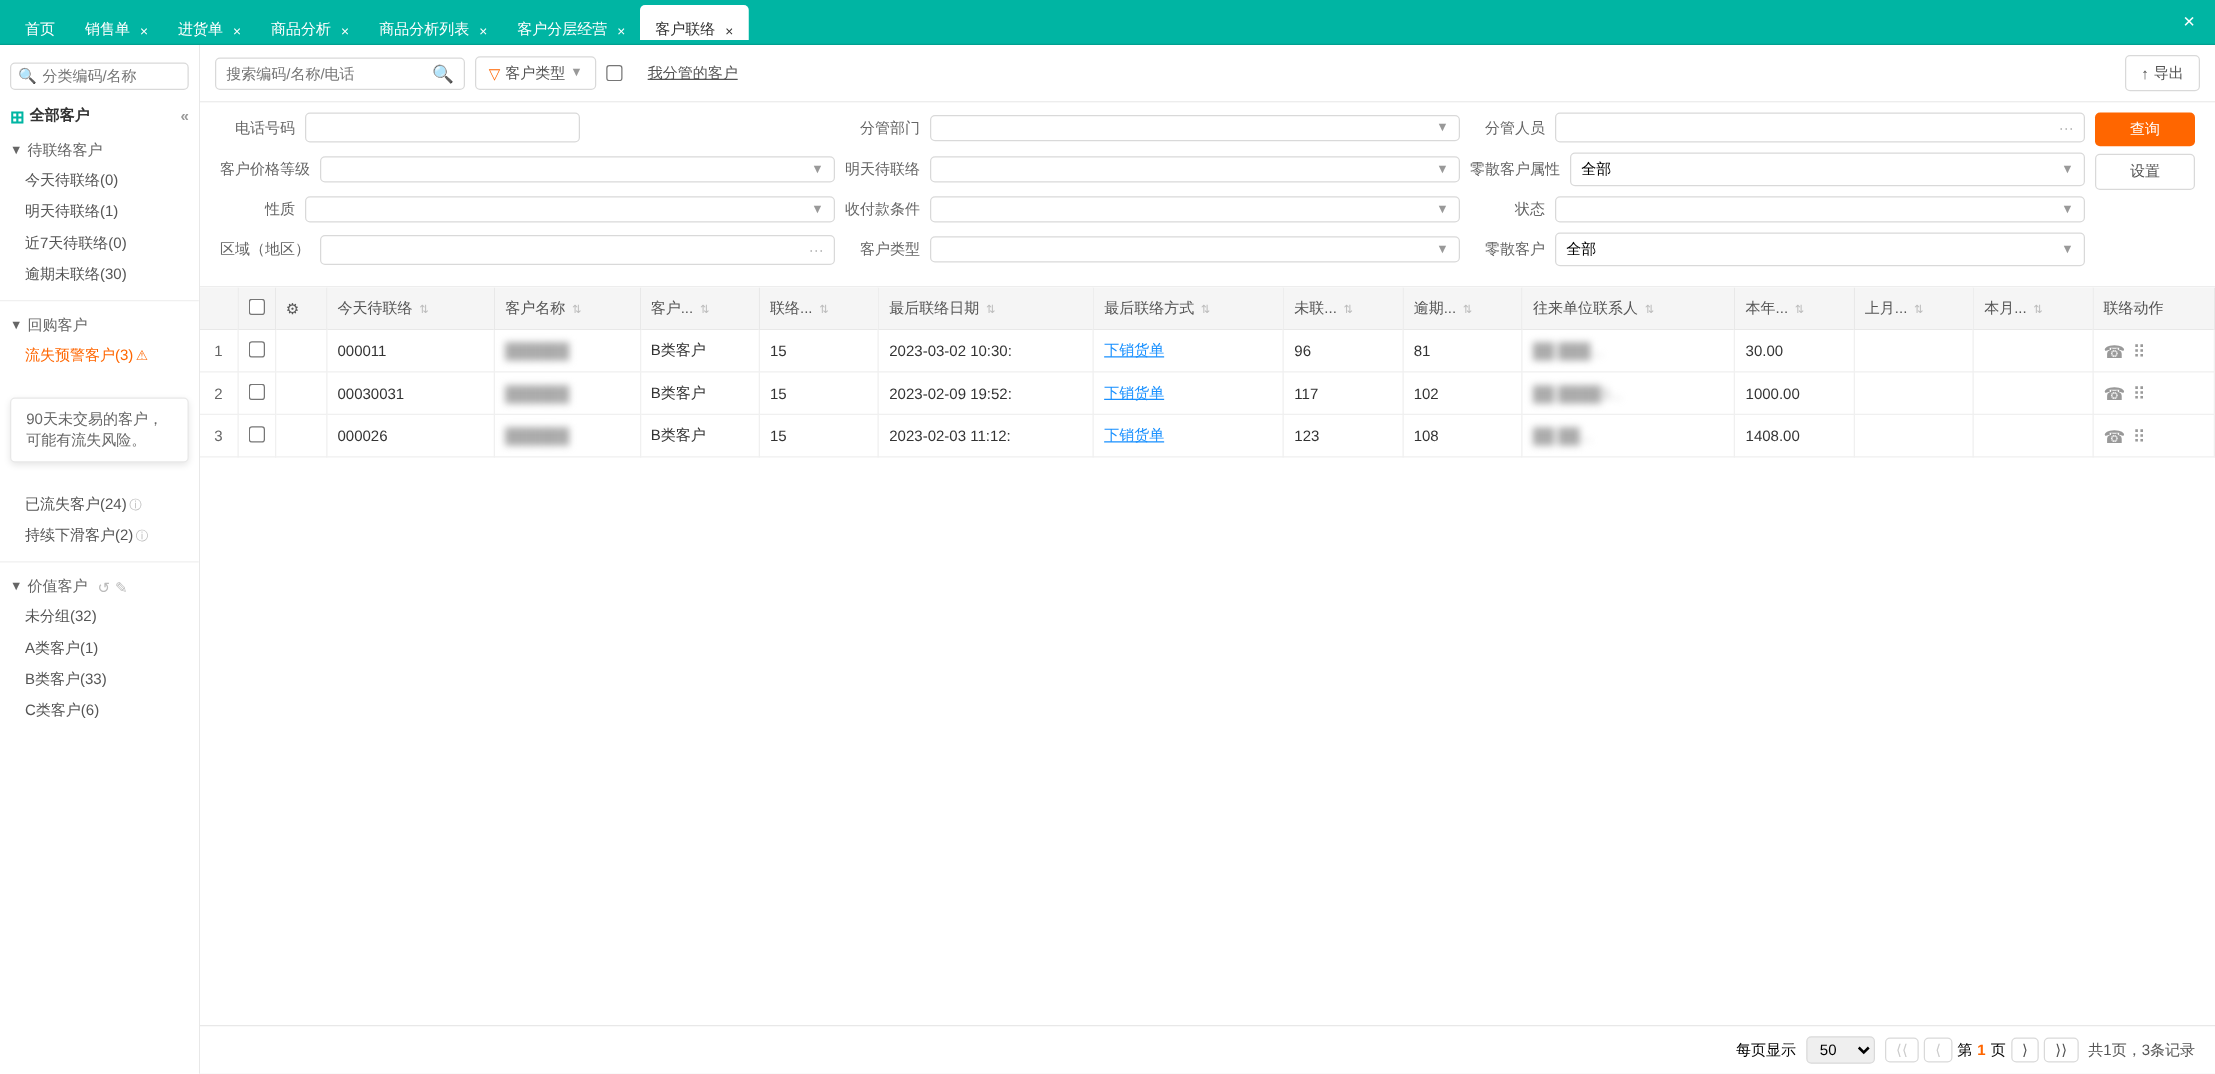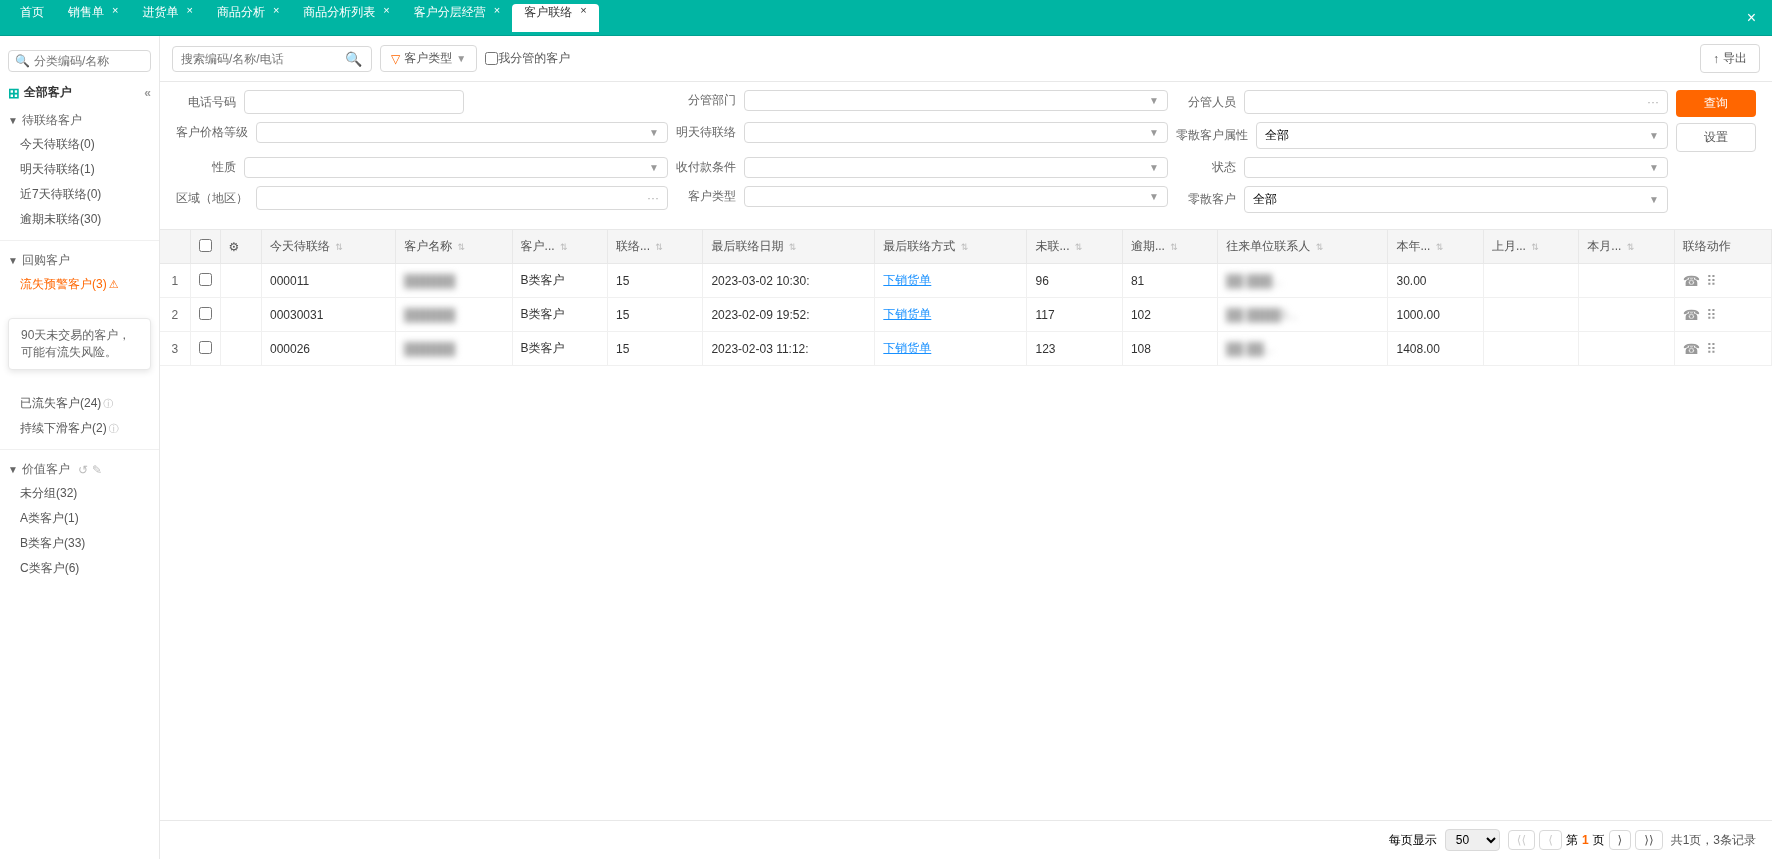--- a/index.html
+++ b/index.html
@@ -4,21 +4,21 @@
   <style>
     * { box-sizing: border-box; margin: 0; padding: 0; font-family: 'Microsoft YaHei', Arial, sans-serif; font-size: 12px; }
     body { background: #f5f5f5; overflow: hidden; }
 
     
     .top-bar {
       display: flex; align-items: center; background: #00b5a3; height: 36px; padding: 0 8px;
       border-bottom: 1px solid #00a090;
     }
     .tab-item {
-      display: flex; align-items: flex-start; padding: 0 12px; height: 28px; color: #fff;
+      display: flex; align-items: flex-end; padding: 0 12px; height: 28px; color: #fff;
       cursor: pointer; border-radius: 4px 4px 0 0; font-size: 13px; gap: 4px;
       position: relative; white-space: nowrap;
     }
     .tab-item.active { background: #fff; color: #333; border-radius: 4px 4px 0 0; }
     .close-x { margin-left: 4px; font-size: 11px; }
     .top-bar-spacer { flex: 1; }
     .top-bar-close { color: #fff; font-size: 16px; cursor: pointer; padding: 0 8px; }
 
     
     .main-layout { display: flex; height: calc(100vh - 36px); }
@@ -72,32 +72,32 @@
     .search-box {
       display: flex; align-items: center; border: 1px solid #d9d9d9; border-radius: 4px;
       padding: 4px 8px; gap: 4px; min-width: 200px;
     }
     .search-box input { border: none; outline: none; font-size: 12px; flex: 1; }
     .search-icon { color: #ff6600; font-size: 14px; }
     .filter-btn {
       display: flex; align-items: center; gap: 4px; padding: 4px 10px; border: 1px solid #d9d9d9;
       border-radius: 4px; cursor: pointer; color: #555; background: #fff;
     }
-    .checkbox-label { display: flex; align-items: center; gap: 0; color: #555; cursor: pointer; }
+    .checkbox-label { display: flex; align-items: center; gap: 20px; color: #555; cursor: pointer; text-decoration: underline; }
     .toolbar-spacer { flex: 1; }
     .export-btn {
       display: flex; align-items: center; gap: 4px; padding: 5px 12px; border: 1px solid #d9d9d9;
       border-radius: 4px; cursor: pointer; color: #555; background: #fff;
     }
 
     
     .filter-panel {
       background: #fff; border-bottom: 1px solid #e8e8e8; padding: 8px 16px;
     }
-    .filter-row { display: flex; align-items: flex-start; margin-bottom: 8px; gap: 8px; }
+    .filter-row { display: flex; align-items: center; margin-bottom: 8px; gap: 8px; }
     .filter-item {
       display: flex; align-items: center; gap: 8px; flex: 1;
     }
     .filter-label { color: #666; min-width: 60px; text-align: right; white-space: nowrap; }
     .filter-input {
       flex: 1; border: 1px solid #d9d9d9; border-radius: 4px; padding: 4px 8px;
       font-size: 12px; outline: none;
     }
     .filter-select {
       flex: 1; border: 1px solid #d9d9d9; border-radius: 4px; padding: 4px 8px;

